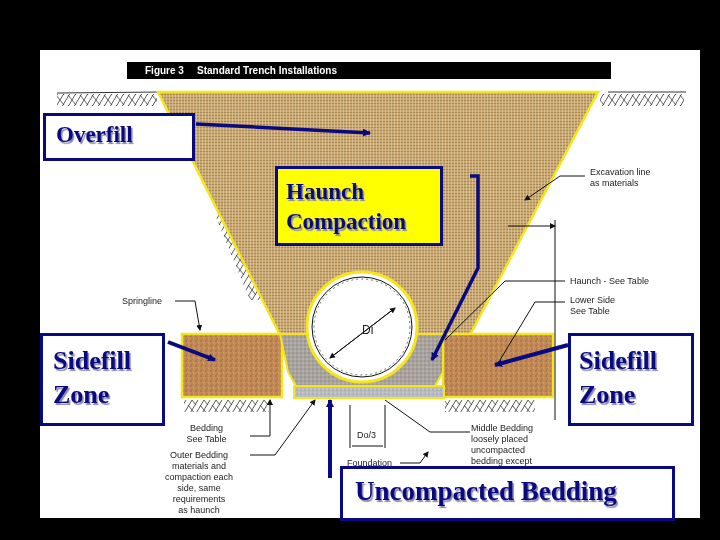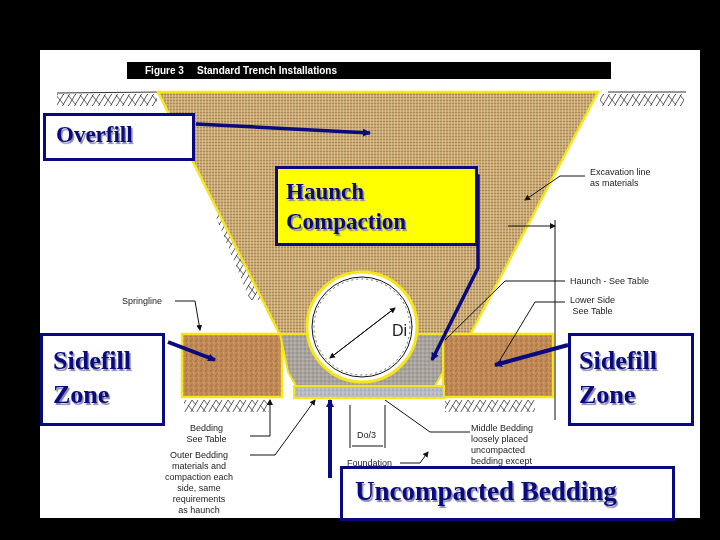--- a/index.html
+++ b/index.html
@@ -111,21 +111,21 @@
     <line x1="568" y1="345" x2="495" y2="365" stroke="#0a0a80" stroke-width="4" marker-end="url(#arrBlue)"></line>
     <line x1="330" y1="478" x2="330" y2="400" stroke="#0a0a80" stroke-width="4" marker-end="url(#arrBlue)"></line>
   </g>
 </svg>
 
 <div class="lbl" style="left:590px;top:167px;">
   <div>Excavation line</div>
   <div>as materials</div>
 </div>
 <div class="lbl" style="left:570px;top:276px;">Haunch - See Table</div>
-<div class="lbl" style="left:570px;top:295px;text-align:center;">
+<div class="lbl" style="left:570px;top:295px;">
   <div>Lower Side</div>
   <div>See Table</div>
 </div>
 <div class="lbl" style="left:122px;top:296px;">Springline</div>
 <div class="lbl r" style="left:170px;top:423px;width:73px;">
   <div>Bedding</div>
   <div>See Table</div>
 </div>
 <div class="lbl r" style="left:155px;top:450px;width:88px;">
   <div>Outer Bedding</div>
@@ -136,27 +136,27 @@
   <div>as haunch</div>
 </div>
 <div class="lbl" style="left:471px;top:423px;">
   <div>Middle Bedding</div>
   <div>loosely placed</div>
   <div>uncompacted</div>
   <div>bedding except</div>
   <div>for Type 4</div>
 </div>
 <div class="lbl" style="left:357px;top:430px;">Do/3</div>
-<div class="lbl" style="left:362px;top:325px;font-size:16px;margin-left:30px;">Di</div>
+<div class="lbl" style="left:362px;top:325px;font-size:12px;">Di</div>
 <div class="lbl" style="left:347px;top:458px;">Foundation</div>
 
 <div class="callout" style="left:43px;top:113px;width:152px;height:48px;font-size:23px;padding:6px 0 0 10px;">
   <span>Overfill</span>
 </div>
-<div class="callout yellow" style="left:275px;top:166px;width:203px;height:80px;font-size:23px;line-height:30px;padding:8px 0 13px 8px;">
+<div class="callout yellow" style="left:275px;top:166px;width:168px;height:80px;font-size:23px;line-height:30px;padding:8px 0 13px 8px;">
   <span>Haunch</span>
   <span>Compaction</span>
 </div>
 <div class="callout" style="left:40px;top:333px;width:125px;height:93px;font-size:26px;line-height:34px;padding:8px 0 0 10px;">
   <span>Sidefill</span>
   <span>Zone</span>
 </div>
 <div class="callout" style="left:568px;top:333px;width:126px;height:93px;font-size:26px;line-height:34px;padding:8px 0 0 8px;">
   <span>Sidefill</span>
   <span>Zone</span>

